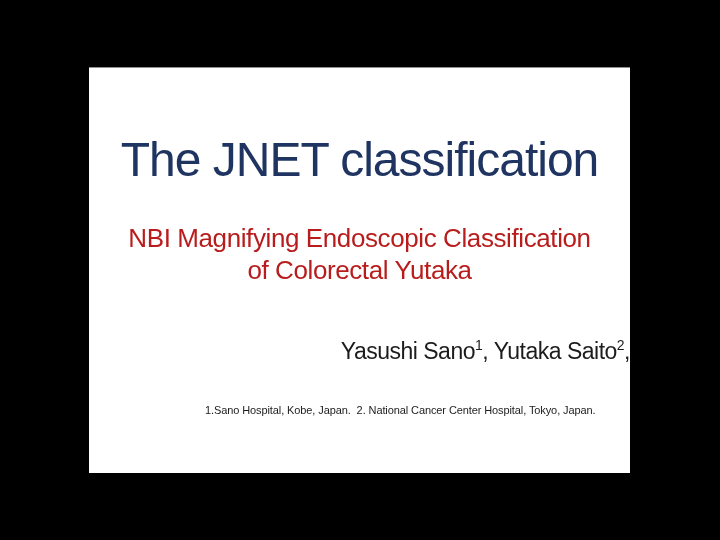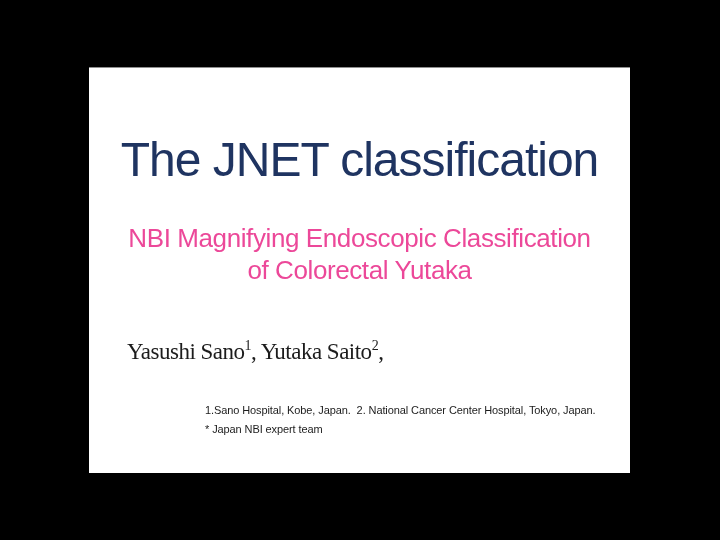--- a/index.html
+++ b/index.html
@@ -41,35 +41,34 @@
   }
   .slide-subtitle {
     position: absolute;
     top: 154px;
     left: 0;
     width: 100%;
     text-align: center;
     font-size: 26px;
     line-height: 32px;
     letter-spacing: -0.4px;
-    color: #ec4899;
+    color: #b91c1c;
   }
   .authors {
     position: absolute;
     top: 270px;
     left: 0;
     width: 100%;
     box-sizing: border-box;
     padding-left: 38px;
-    text-align: left;
+    text-align: right;
     font-size: 23px;
     line-height: 27px;
     letter-spacing: -0.5px;
     color: #1c1c1c;
-    font-family: Liberation Serif, serif;
   }
   .authors sup {
     font-size: 14px;
     line-height: 0;
     vertical-align: super;
   }
   .affiliations {
     position: absolute;
     top: 336px;
     left: 116px;
@@ -96,17 +95,16 @@
       <div>NBI Magnifying Endoscopic Classification</div>
       <div>of Colorectal Yutaka</div>
     </div>
 
     <div class="authors">
       <div><span>Yasushi Sano</span><sup>1</sup><span>, </span><span>Yutaka Saito</span><sup>2</sup><span>,</span></div>
     </div>
 
     <div class="affiliations">
       <div class="affil-line-1">1.Sano Hospital, Kobe, Japan.  2. National Cancer Center Hospital, Tokyo, Japan.</div>
-      <div class="affil-line-2">* Japan NBI expert team</div>
     </div>
 
   </div>
 </div>
 
 </body></html>

